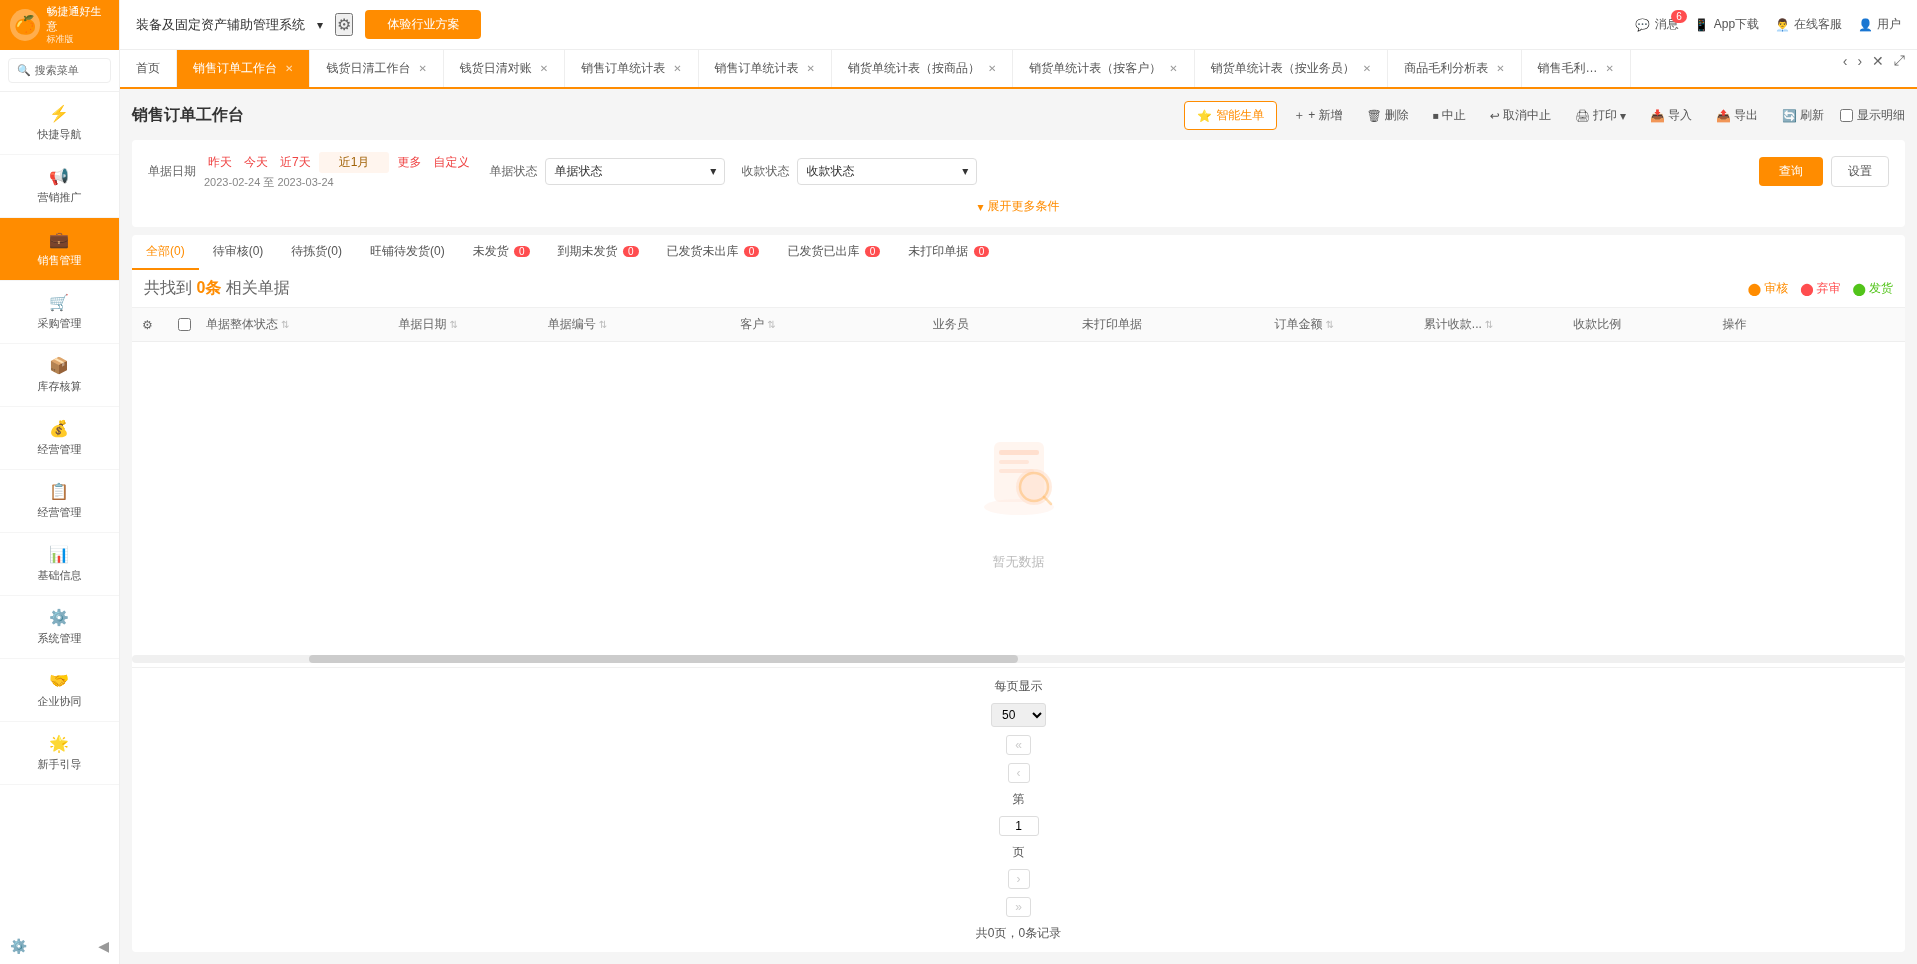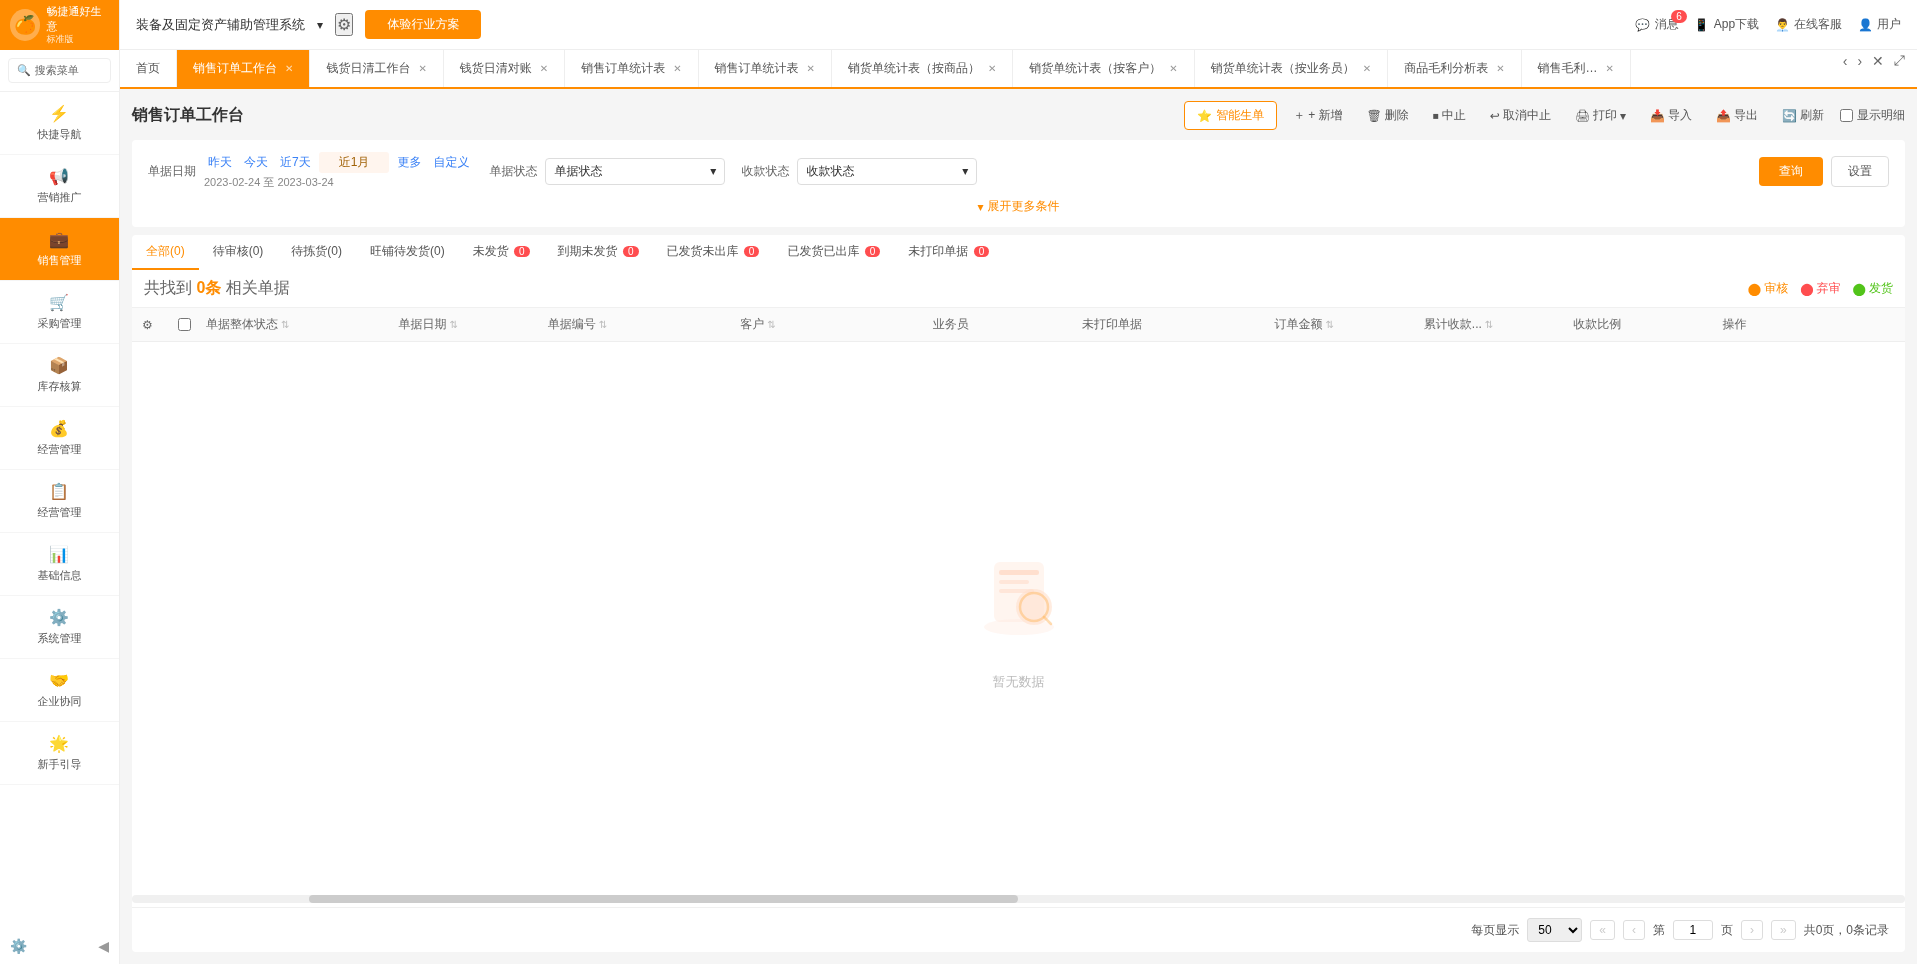--- a/index.html
+++ b/index.html
@@ -55,21 +55,21 @@
     .btn-query { background: #ff8c00; color: white; border: none; border-radius: 4px; padding: 6px 20px; font-size: 12px; cursor: pointer; }
     .btn-set { background: white; border: 1px solid #ddd; color: #555; border-radius: 4px; padding: 6px 16px; font-size: 12px; cursor: pointer; }
     .checkbox-label { display: flex; align-items: center; gap: 4px; font-size: 12px; color: #555; }
 
     
     .filter-card { background: white; border-radius: 4px; padding: 12px 16px; margin-bottom: 8px; }
     .filter-row { display: flex; align-items: center; gap: 16px; flex-wrap: wrap; }
     .filter-item { display: flex; align-items: center; gap: 8px; }
     .filter-label { font-size: 12px; color: #666; white-space: nowrap; }
     .filter-date-btns { display: flex; gap: 4px; }
-    .filter-date-btn { background: none; border: none; font-size: 12px; color: #3b82f6; cursor: pointer; padding: 2px 4px; }
+    .filter-date-btn { background: none; border: none; font-size: 12px; color: #ef4444; cursor: pointer; padding: 2px 4px; }
     .filter-date-btn.active { color: #ff8c00; background: #fff5ee; border-radius: 3px; }
     .filter-date-range { font-size: 11px; color: #888; margin-top: 2px; }
     .filter-select { border: 1px solid #ddd; border-radius: 4px; padding: 4px 8px; font-size: 12px; color: #333; background: white; cursor: pointer; min-width: 180px; display: flex; align-items: center; justify-content: space-between; }
     .expand-btn { background: none; border: none; color: #ff8c00; font-size: 12px; cursor: pointer; display: flex; align-items: center; gap: 4px; }
 
     
     .sub-tabs { display: flex; gap: 0; margin-bottom: 0; }
     .sub-tab { padding: 8px 14px; font-size: 12px; color: #555; cursor: pointer; border-bottom: 2px solid transparent; }
     .sub-tab.active { color: #ff8c00; border-bottom-color: #ff8c00; font-weight: 500; }
     .sub-tab .count-badge { background: #ff4d4f; color: white; border-radius: 8px; padding: 0 5px; font-size: 10px; margin-left: 2px; }
@@ -86,21 +86,21 @@
     .table-action-btn.ship { color: #52c41a; }
     .table-header { display: flex; align-items: center; background: #fafafa; border-bottom: 1px solid #eee; padding: 8px 0; font-size: 12px; color: #666; font-weight: 500; }
     .th { padding: 0 10px; display: flex; align-items: center; gap: 3px; }
     .th-sort { color: #bbb; font-size: 10px; cursor: pointer; }
     .table-body { flex: 1; display: flex; flex-direction: column; align-items: center; justify-content: center; }
     .empty-state { display: flex; flex-direction: column; align-items: center; gap: 12px; padding: 40px; }
     .empty-icon { font-size: 80px; color: #ffccaa; opacity: 0.6; }
     .empty-text { font-size: 13px; color: #bbb; }
 
     
-    .pagination { padding: 10px 16px; border-top: 1px solid #f0f0f0; display: flex; align-items: center; justify-content: flex-end; gap: 8px; font-size: 12px; color: #555; }
+    .pagination { padding: 10px 16px; border-top: 1px solid #f0f0f0; display: flex; align-items: center; justify-content: flex-end; gap: 8px; font-size: 12px; color: #555; flex-direction: column; }
     .page-size-select { border: 1px solid #ddd; border-radius: 3px; padding: 3px 6px; font-size: 12px; }
     .page-btn { background: none; border: 1px solid #ddd; border-radius: 3px; padding: 2px 8px; cursor: pointer; font-size: 12px; color: #555; }
     .page-btn:disabled { color: #ccc; cursor: not-allowed; }
     .page-input { border: 1px solid #ddd; border-radius: 3px; padding: 2px 6px; font-size: 12px; width: 40px; text-align: center; }
 
     
     .hscroll { height: 8px; background: #f0f0f0; border-radius: 4px; margin: 4px 0; position: relative; }
     .hscroll-thumb { height: 8px; background: #ccc; border-radius: 4px; width: 40%; margin-left: 10%; }
 
     .filter-date-col { display: flex; flex-direction: column; }

